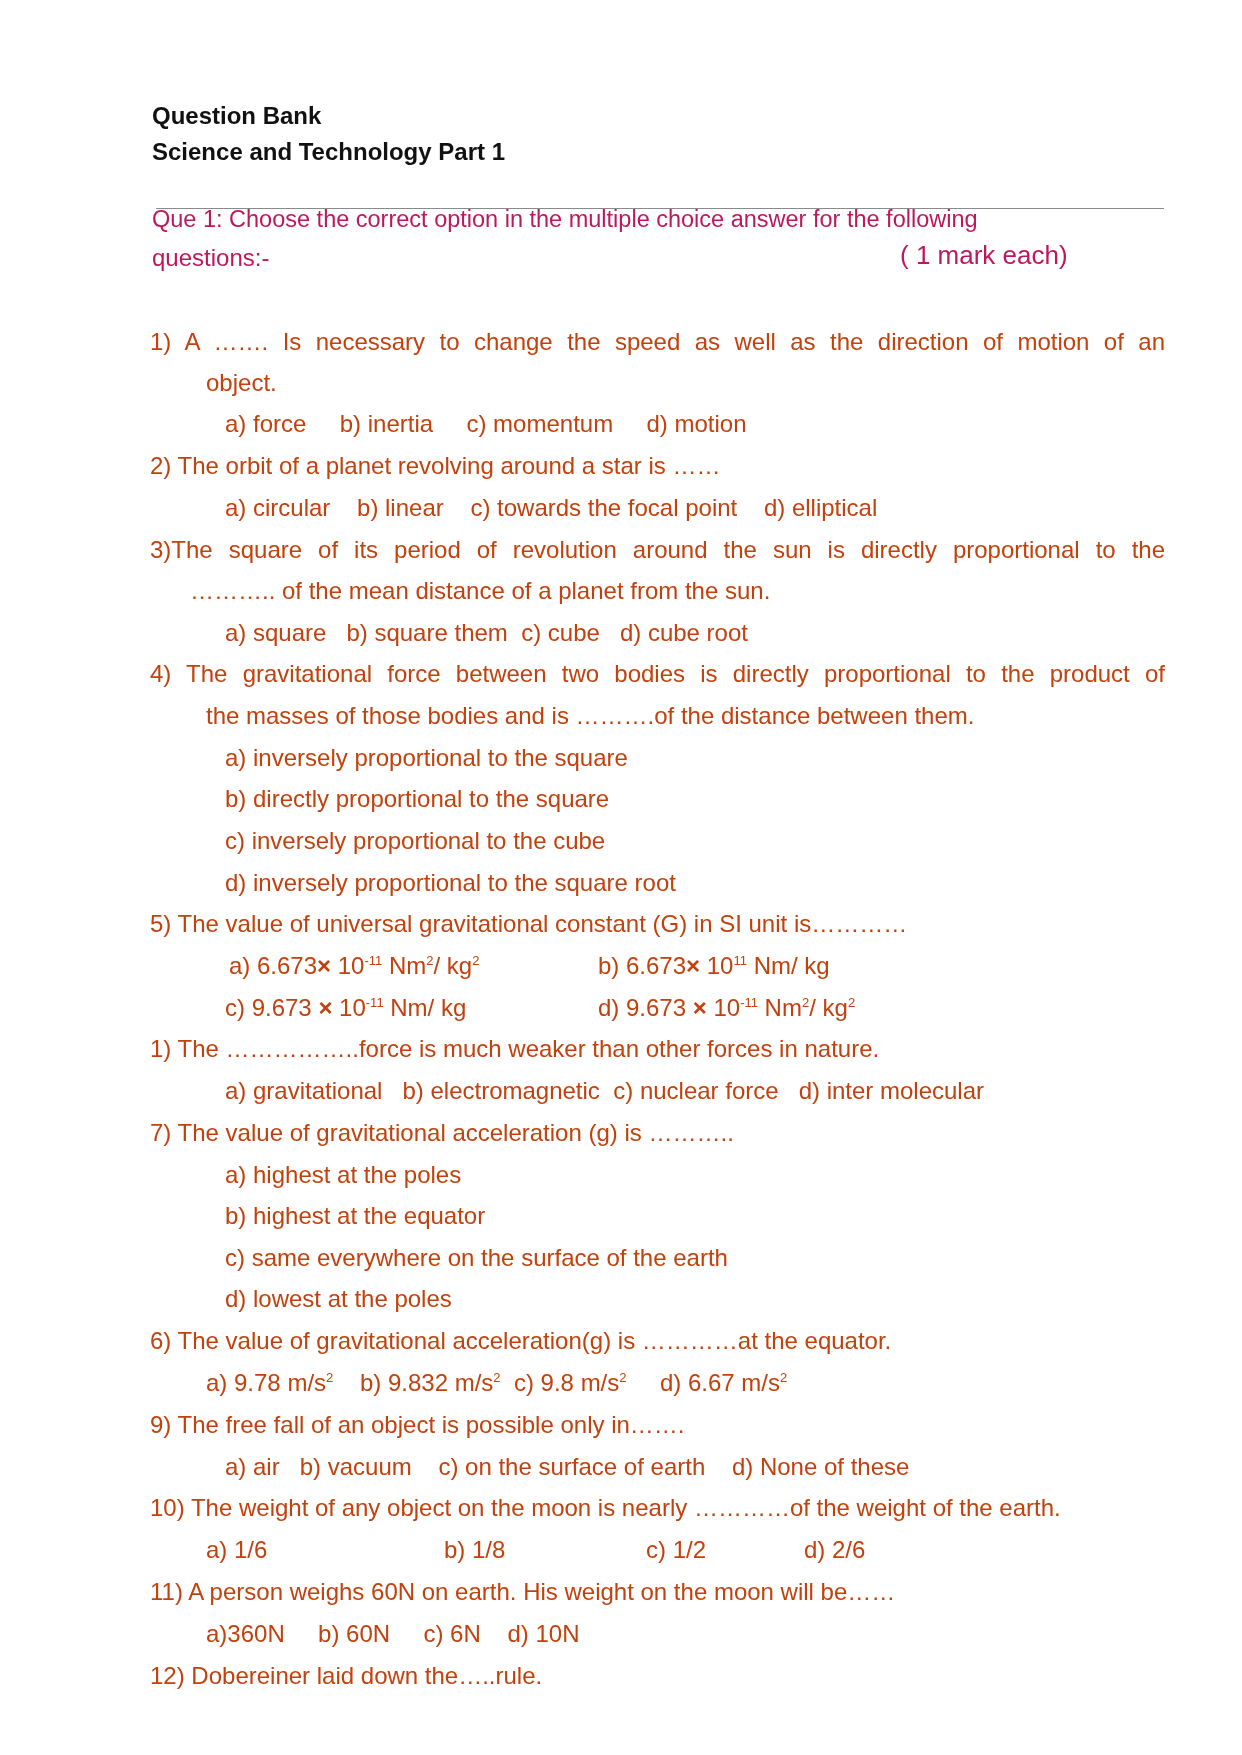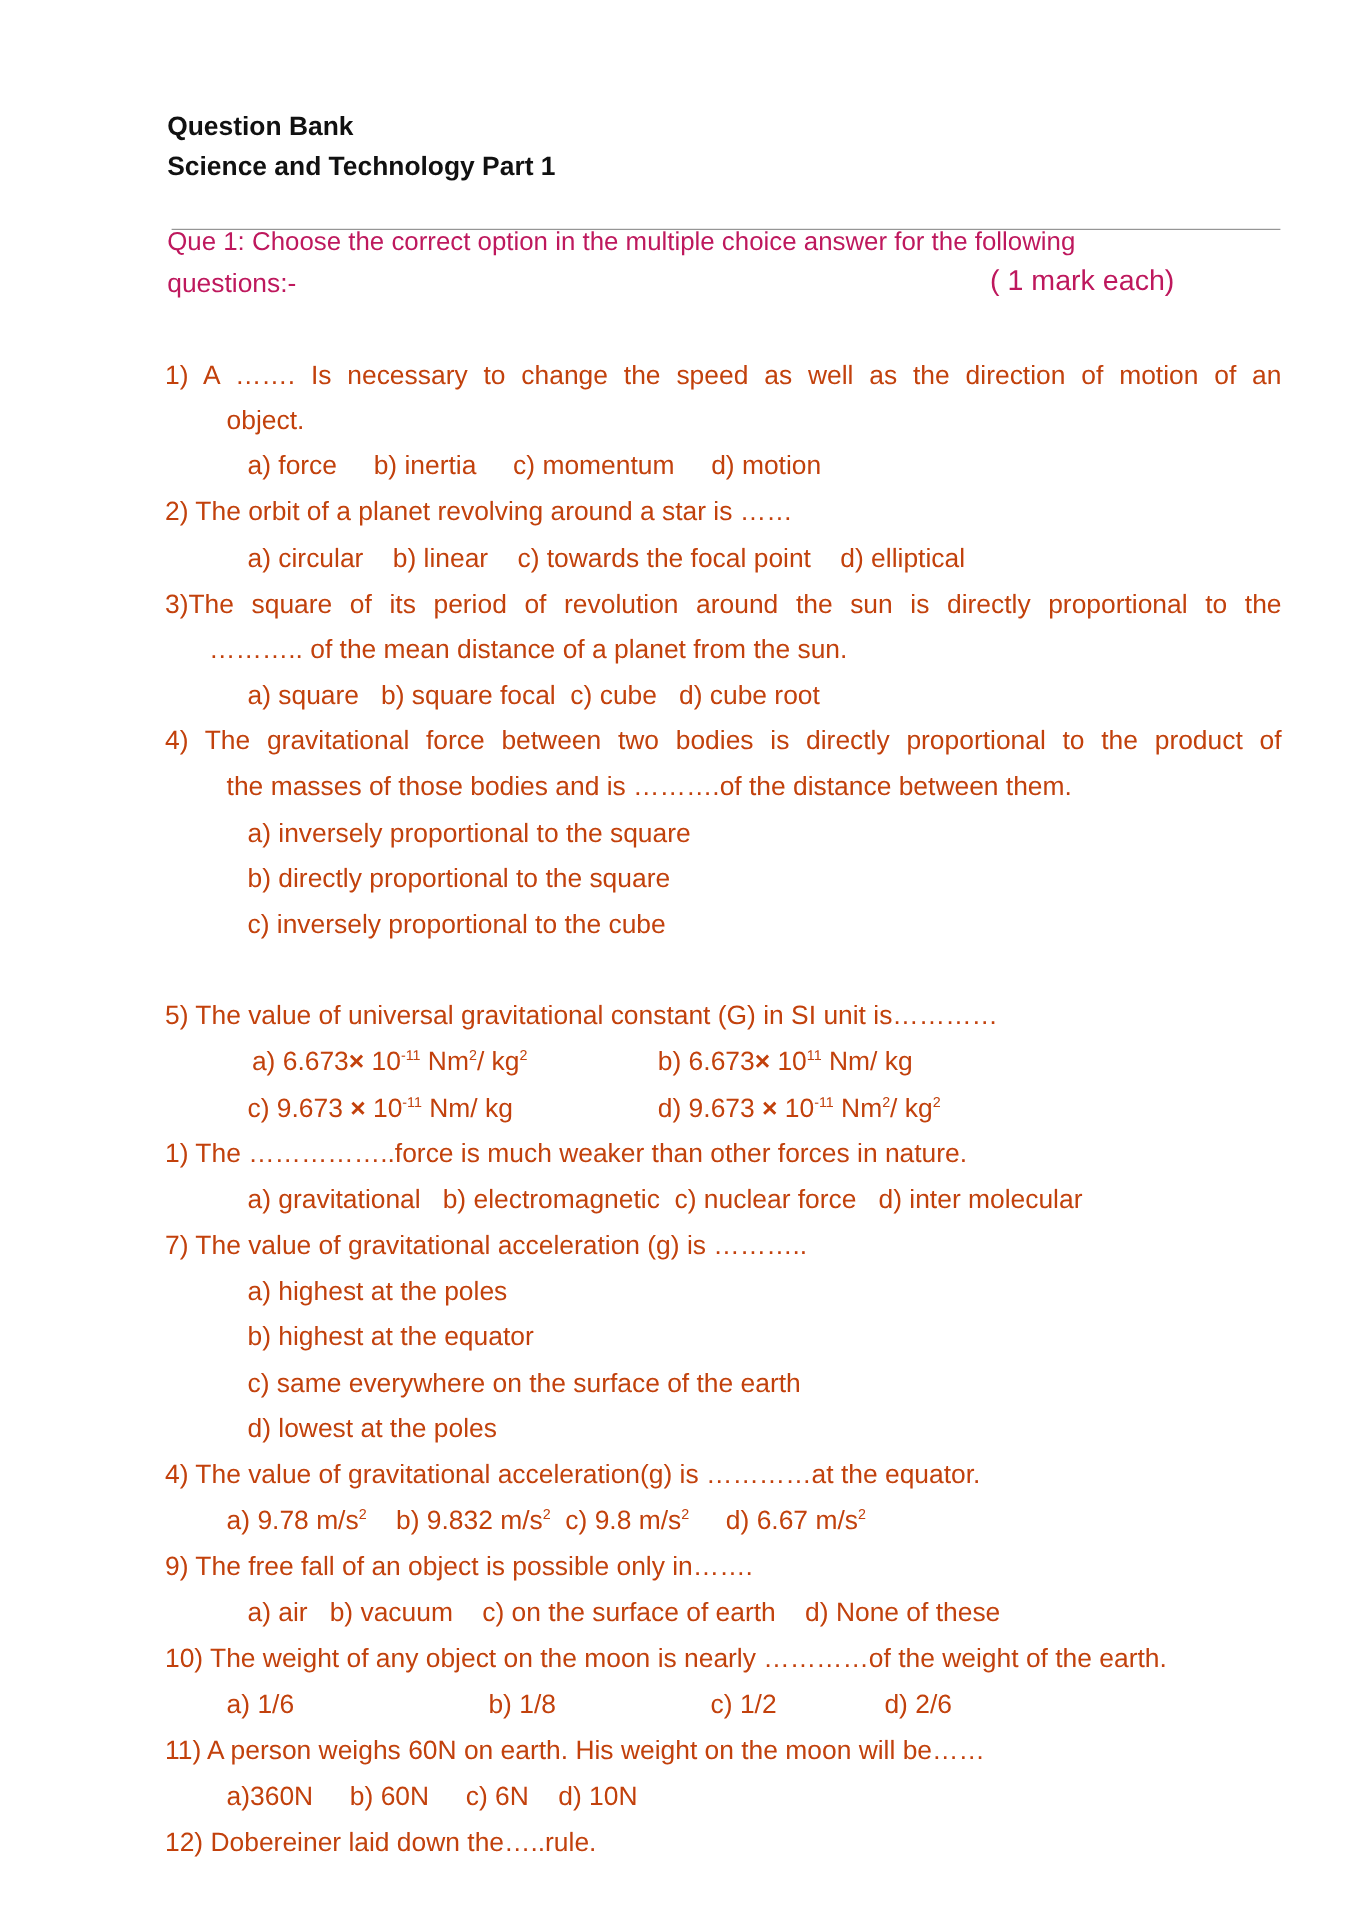--- a/index.html
+++ b/index.html
@@ -41,30 +41,31 @@
     <span>a) circular</span>&nbsp;&nbsp;&nbsp;
     <span>b) linear</span>&nbsp;&nbsp;&nbsp;
     <span>c) towards the focal point</span>&nbsp;&nbsp;&nbsp;
     <span>d) elliptical</span>
   </div>
 
   <div class="line justify" style="left:150px; top:504px">3)The square of its period of revolution around the sun is directly proportional to the</div>
   <div class="line" style="left:190px; top:545px">……….. of the mean distance of a planet from the sun.</div>
   <div class="line" style="left:225px; top:587px">
     <span>a) square</span>&nbsp;&nbsp;
-    <span>b) square focal</span>&nbsp;
+    <span>b) square them</span>&nbsp;
     <span>c) cube</span>&nbsp;&nbsp;
     <span>d) cube root</span>
   </div>
 
   <div class="line justify" style="left:150px; top:628px">4) The gravitational force between two bodies is directly proportional to the product of</div>
   <div class="line" style="left:206px; top:670px">the masses of those bodies and is  ……….of the distance between them.</div>
   <div class="line" style="left:225px; top:712px">a) inversely proportional to the square</div>
   <div class="line" style="left:225px; top:753px">b) directly proportional to the square</div>
   <div class="line" style="left:225px; top:795px">c) inversely proportional to the cube</div>
+  <div class="line" style="left:225px; top:837px">d) inversely proportional to the square root</div>
 
   <div class="line" style="left:150px; top:878px">5) The value of universal gravitational constant (G) in SI unit is…………</div>
   <div class="line" style="left:229px; top:920px">
     <span>a) 6.673</span><span class="x">×</span><span> 10</span><sup>-11</sup><span> Nm</span><sup>2</sup><span>/ kg</span><sup>2</sup>
   </div>
   <div class="line" style="left:598px; top:920px">
     <span>b)  6.673</span><span class="x">×</span><span> 10</span><sup>11</sup><span> Nm/ kg</span>
   </div>
   <div class="line" style="left:225px; top:962px">
     <span>c) 9.673 </span><span class="x"> ×</span><span> 10</span><sup>-11</sup><span> Nm/ kg</span>
@@ -80,21 +81,21 @@
     <span>c) nuclear force</span>&nbsp;&nbsp;
     <span>d) inter molecular</span>
   </div>
 
   <div class="line" style="left:150px; top:1087px">7) The value of  gravitational acceleration (g) is ………..</div>
   <div class="line" style="left:225px; top:1129px">a)  highest at the poles</div>
   <div class="line" style="left:225px; top:1170px">b) highest at the equator</div>
   <div class="line" style="left:225px; top:1212px">c) same everywhere on the surface of the earth</div>
   <div class="line" style="left:225px; top:1253px">d) lowest at the poles</div>
 
-  <div class="line" style="left:150px; top:1295px">4) The value of gravitational acceleration(g) is …………at the equator.</div>
+  <div class="line" style="left:150px; top:1295px">6) The value of gravitational acceleration(g) is …………at the equator.</div>
   <div class="line" style="left:206px; top:1337px">
     <span><span>a) 9.78 m/s</span><sup>2</sup></span>&nbsp;&nbsp;&nbsp;
     <span><span>b) 9.832 m/s</span><sup>2</sup></span>&nbsp;
     <span><span>c)    9.8 m/s</span><sup>2</sup></span>&nbsp;&nbsp;&nbsp;&nbsp;
     <span><span>d) 6.67  m/s</span><sup>2</sup></span>
   </div>
 
   <div class="line" style="left:150px; top:1379px">9)  The free fall of an object is possible only in…….</div>
   <div class="line" style="left:225px; top:1421px">
     <span>a) air</span>&nbsp;&nbsp;

